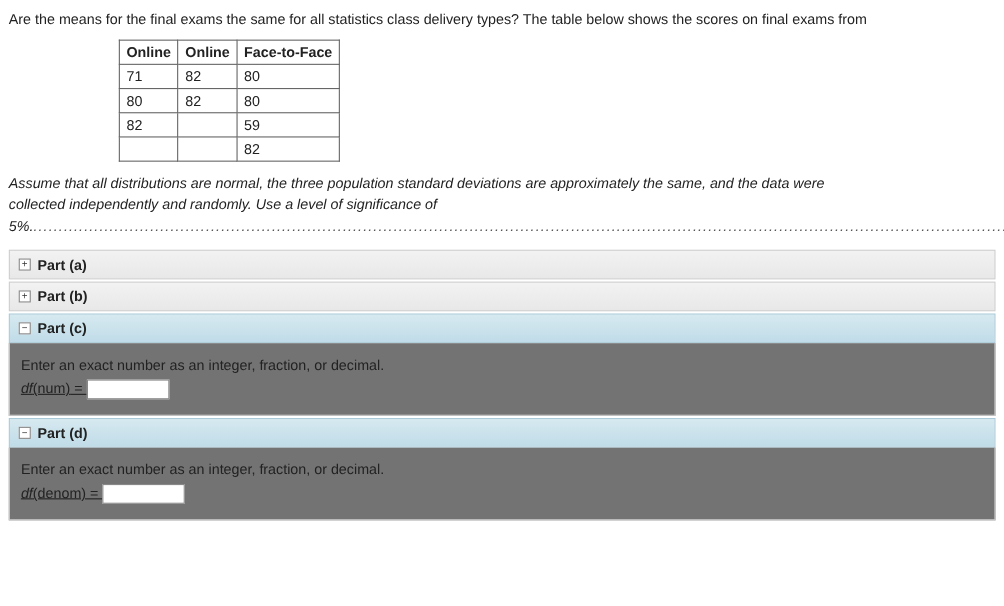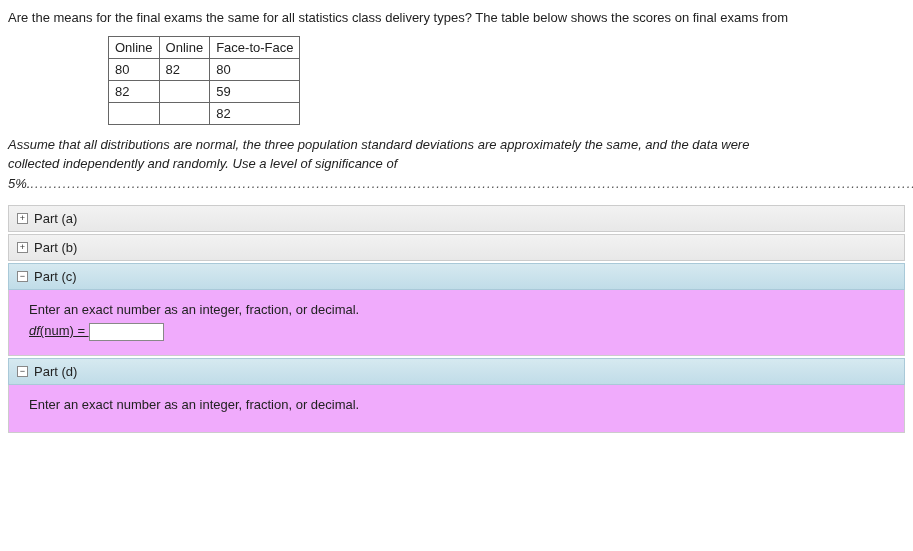--- a/index.html
+++ b/index.html
@@ -20,21 +20,21 @@
       margin-bottom: 10px;
     }
     .data-table th, .data-table td {
       border: 1px solid #666;
       padding: 3px 6px;
       text-align: left;
       font-size: 13px;
       height: 22px;
     }
     .data-table th {
-      font-weight: normal;
+      font-weight: bold;
     }
     .assumption-text {
       line-height: 1.5;
       margin-bottom: 12px;
       font-style: italic;
     }
     .dotted-ellipsis {
       letter-spacing: 1px;
       color: #555;
     }
@@ -45,38 +45,38 @@
       margin-top: 2px;
       display: flex;
       align-items: center;
       gap: 6px;
       font-size: 13px;
     }
     .part-header.open {
       background: linear-gradient(#d6e9f0, #c0dce8);
       border: 1px solid #a9c9d8;
     }
-    .part-header strong { font-weight: normal; }
+    .part-header strong { font-weight: bold; }
     .toggle-icon {
       display: inline-flex;
       width: 11px;
       height: 11px;
       border: 1px solid #888;
       background: #fff;
       align-items: center;
       justify-content: center;
       font-size: 9px;
       line-height: 1;
       color: #333;
     }
     .part-body {
       border: 1px solid #ccc;
       border-top: none;
-      padding: 12px 10px 14px 20px;
-      background: #f0abfc;
+      padding: 12px 10px 14px 10px;
+      background: #737373;
     }
     .prompt-text {
       margin-bottom: 6px;
     }
     .input-row {
       font-style: italic;
       text-decoration: underline;
     }
     .input-row .paren { font-style: normal; }
     .answer-input {
@@ -97,20 +97,25 @@
 
 <table class="data-table">
   <thead>
     <tr>
       <th>Online</th>
       <th>Online</th>
       <th>Face-to-Face</th>
     </tr>
   </thead>
   <tbody>
+    <tr>
+        <td>71</td>
+        <td>82</td>
+        <td>80</td>
+      </tr>
     <tr>
         <td>80</td>
         <td>82</td>
         <td>80</td>
       </tr>
     <tr>
         <td>82</td>
         <td></td>
         <td>59</td>
       </tr>
@@ -147,13 +152,16 @@
     <span>df</span><span class="paren">(num)</span><span class="paren"> = </span><input type="text" class="answer-input" style="">
   </div>
 </div>
 
 <div class="part-header open">
   <span class="toggle-icon">−</span>
   <strong>Part (d)</strong>
 </div>
 <div class="part-body">
   <div class="prompt-text">Enter an exact number as an integer, fraction, or decimal.</div>
+  <div class="input-row">
+    <span>df</span><span class="paren">(denom)</span><span class="paren"> = </span><input type="text" class="answer-input" style="">
+  </div>
 </div>
 
 </body></html>

